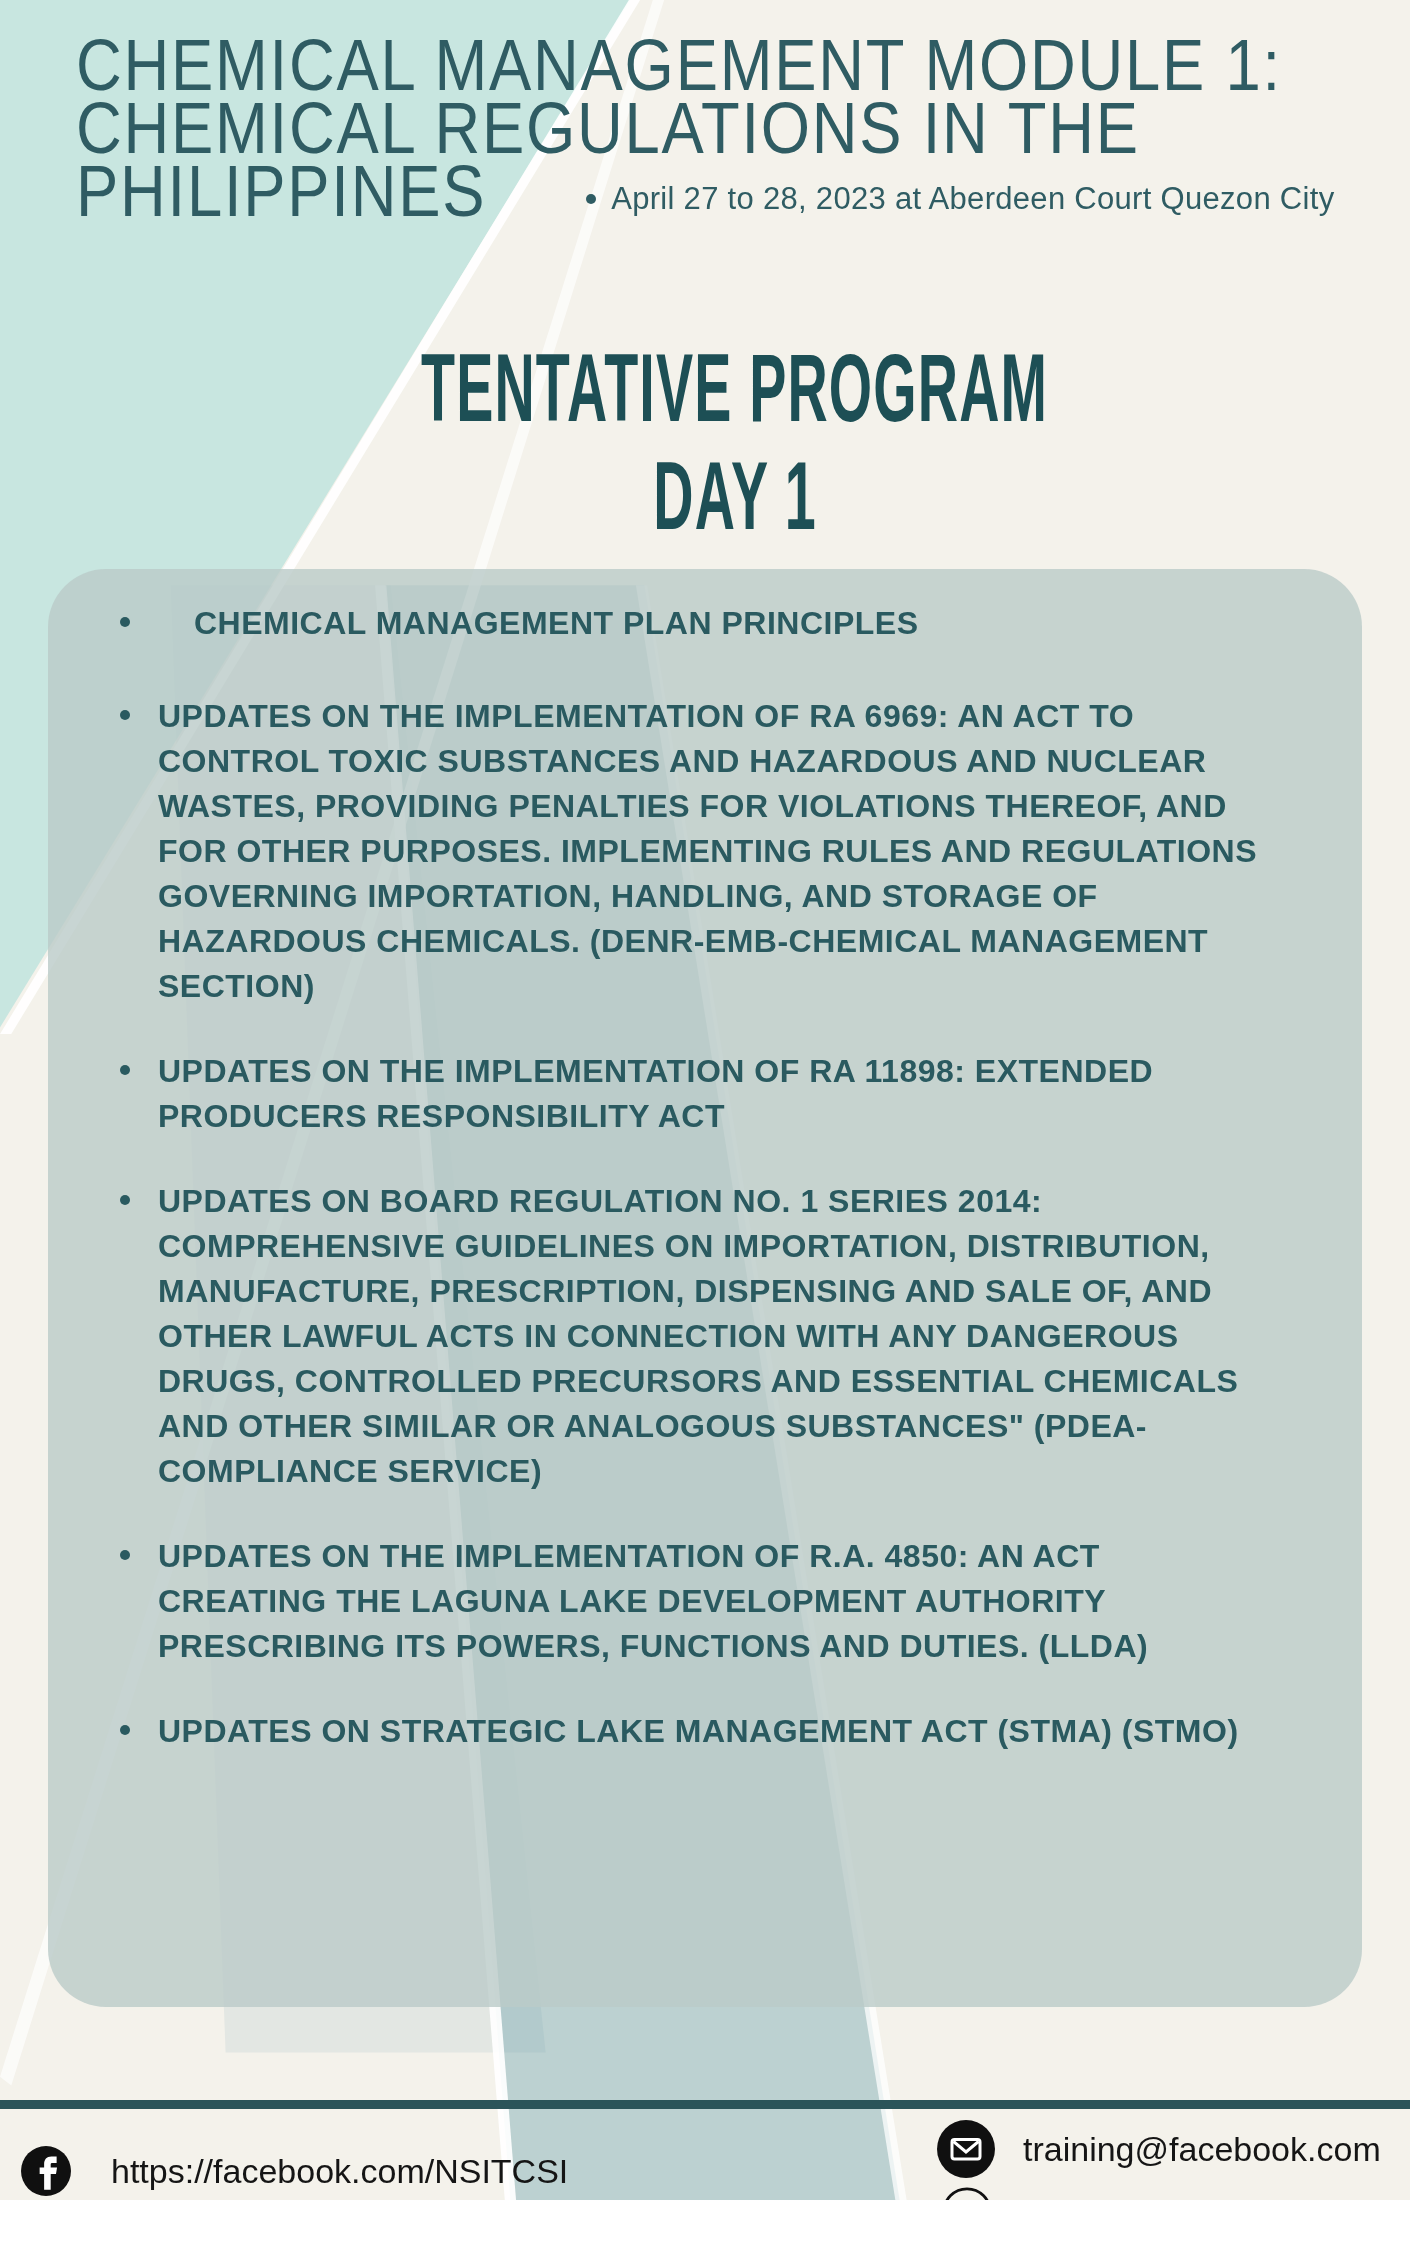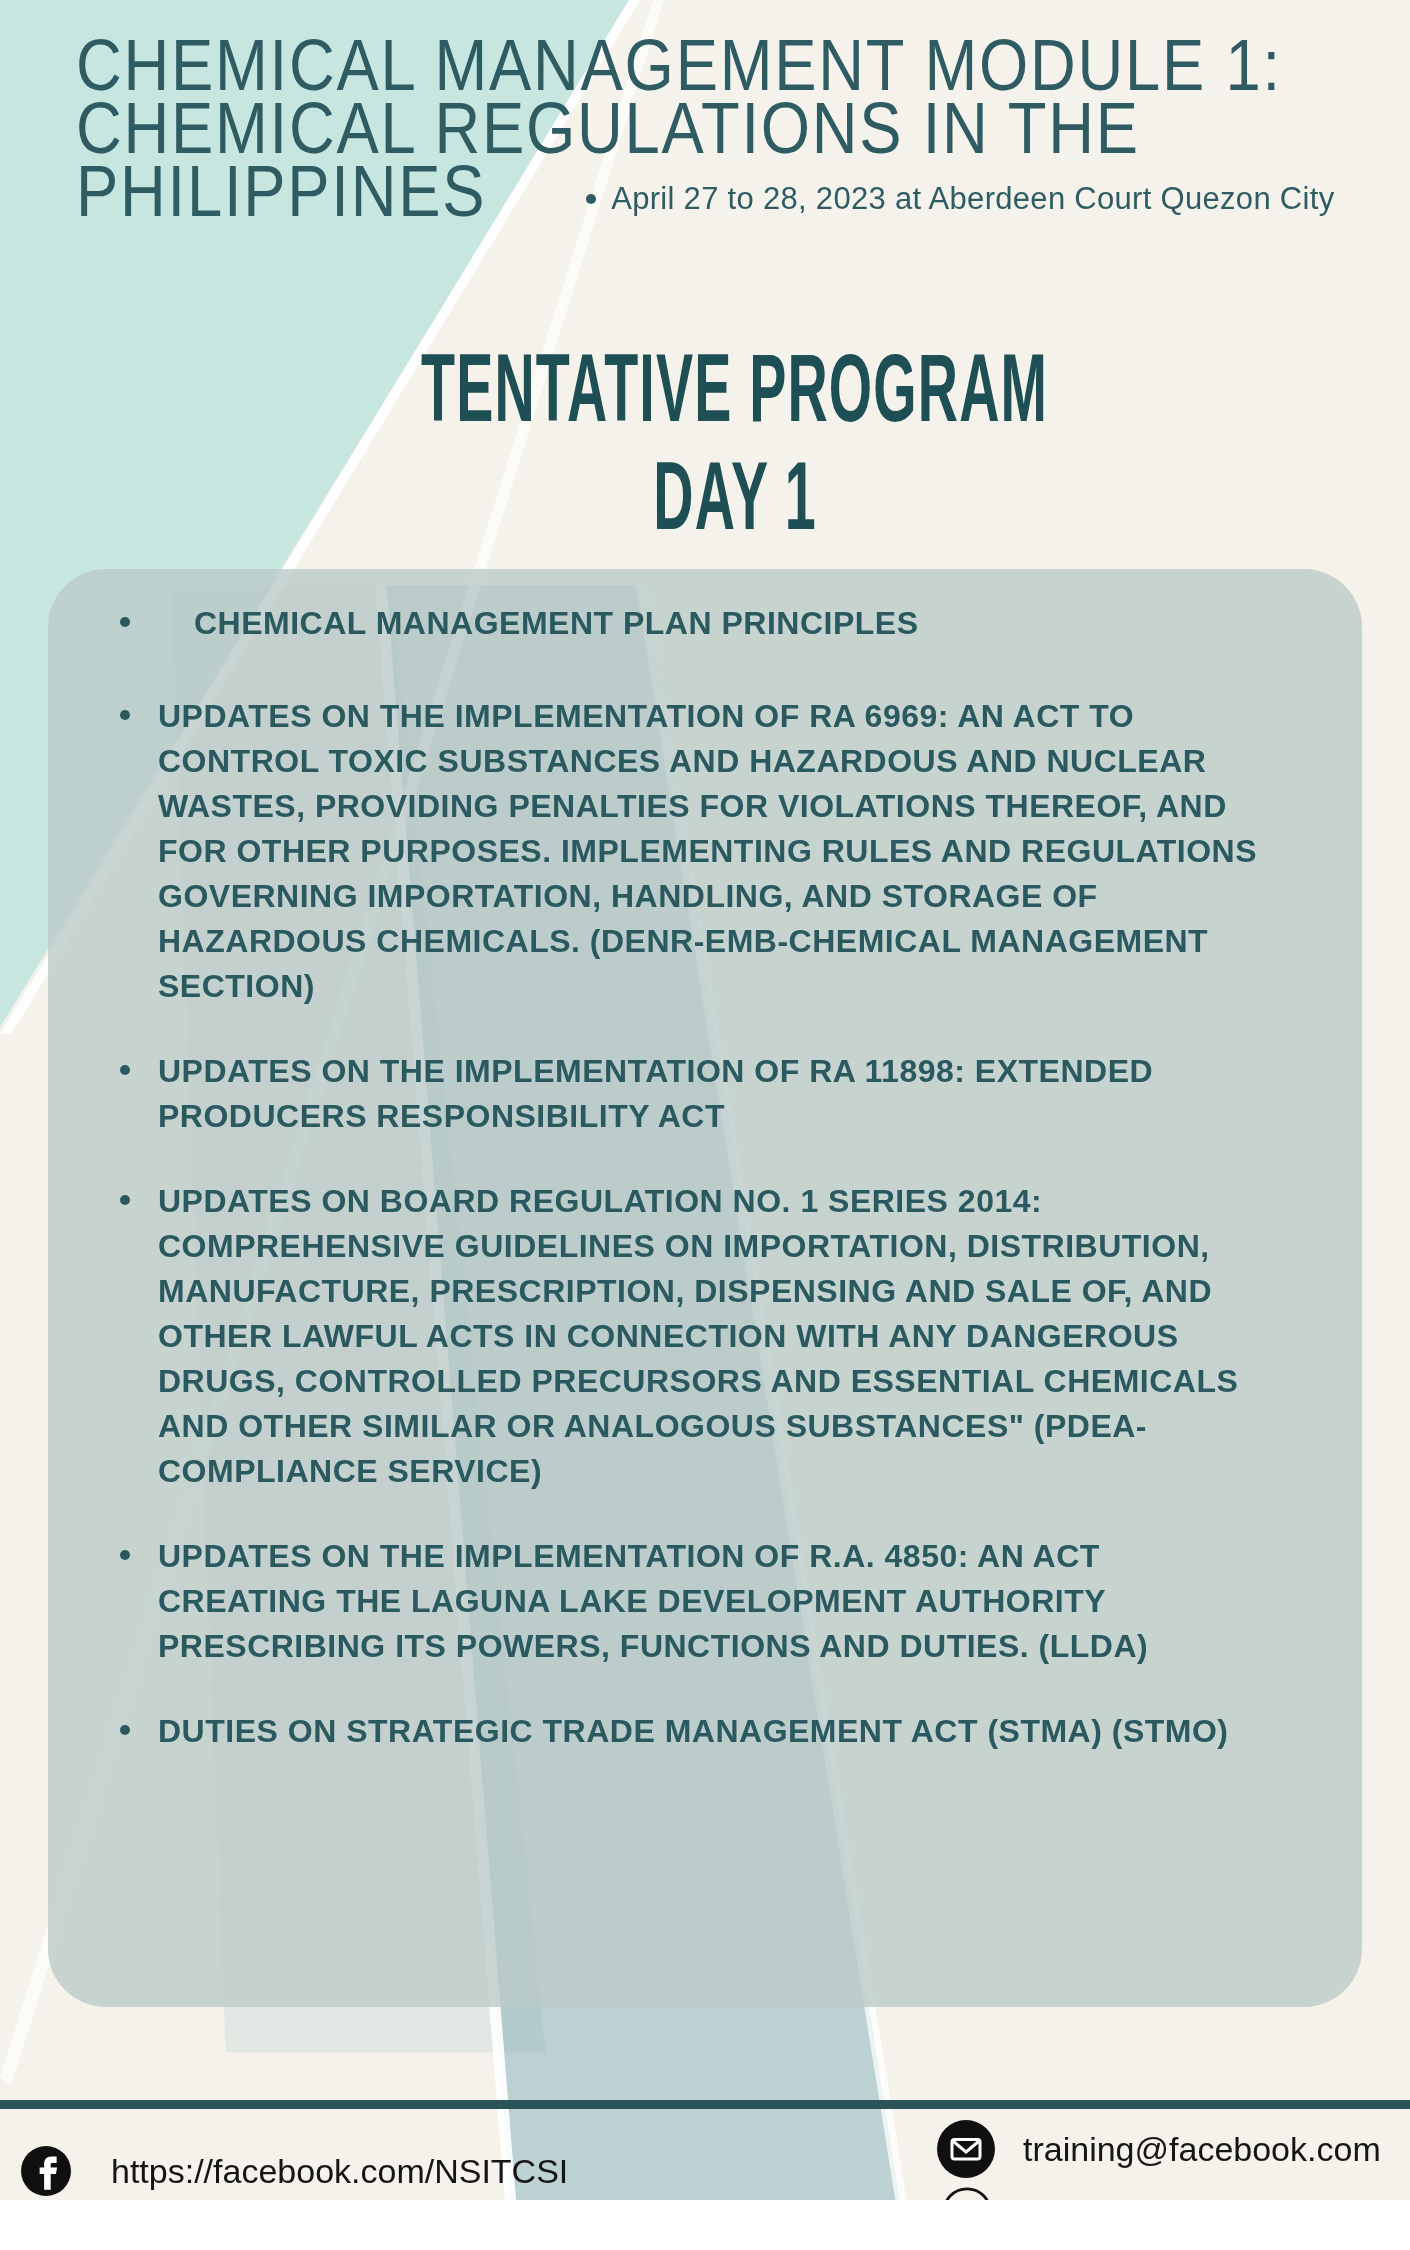--- a/index.html
+++ b/index.html
@@ -117,21 +117,21 @@
     <div class="item">
       <span class="dot"></span>
       <p>UPDATES ON BOARD REGULATION NO. 1 SERIES 2014: COMPREHENSIVE GUIDELINES ON IMPORTATION, DISTRIBUTION, MANUFACTURE, PRESCRIPTION, DISPENSING AND SALE OF, AND OTHER LAWFUL ACTS IN CONNECTION WITH ANY DANGEROUS DRUGS, CONTROLLED PRECURSORS AND ESSENTIAL CHEMICALS AND OTHER SIMILAR OR ANALOGOUS SUBSTANCES" (PDEA-COMPLIANCE SERVICE)</p>
     </div>
     <div class="item">
       <span class="dot"></span>
       <p>UPDATES ON THE IMPLEMENTATION OF R.A. 4850: AN ACT CREATING THE LAGUNA LAKE DEVELOPMENT AUTHORITY PRESCRIBING ITS POWERS, FUNCTIONS AND DUTIES. (LLDA)</p>
     </div>
     <div class="item">
       <span class="dot"></span>
-      <p>DUTIES ON STRATEGIC TRADE MANAGEMENT ACT (STMA) (STMO)</p>
+      <p>UPDATES ON STRATEGIC LAKE MANAGEMENT ACT (STMA) (STMO)</p>
     </div>
   </section>
 
   <div class="divider"></div>
 
   <div class="frow f-fb">
     <span class="icon">
       <svg width="50" height="50" viewBox="0 0 48 48">
         <circle cx="24" cy="24" r="24" fill="#101010"></circle>
         <path d="M30.6 16.4h3.6V10h-5c-4.6 0-7 2.9-7 7.3v3.4h-4.3v6.1h4.3V42h6.3V26.8h5.1l1-6.1h-6.1v-2.8c0-1.1.5-1.5 2.1-1.5z" fill="#ffffff"></path>

